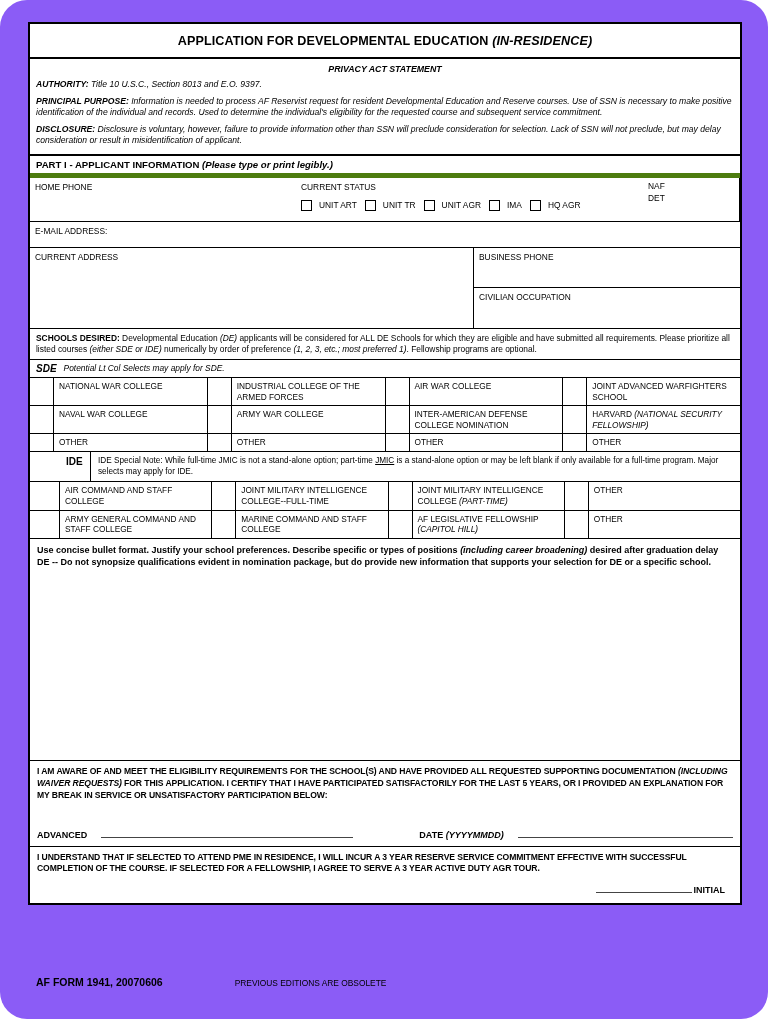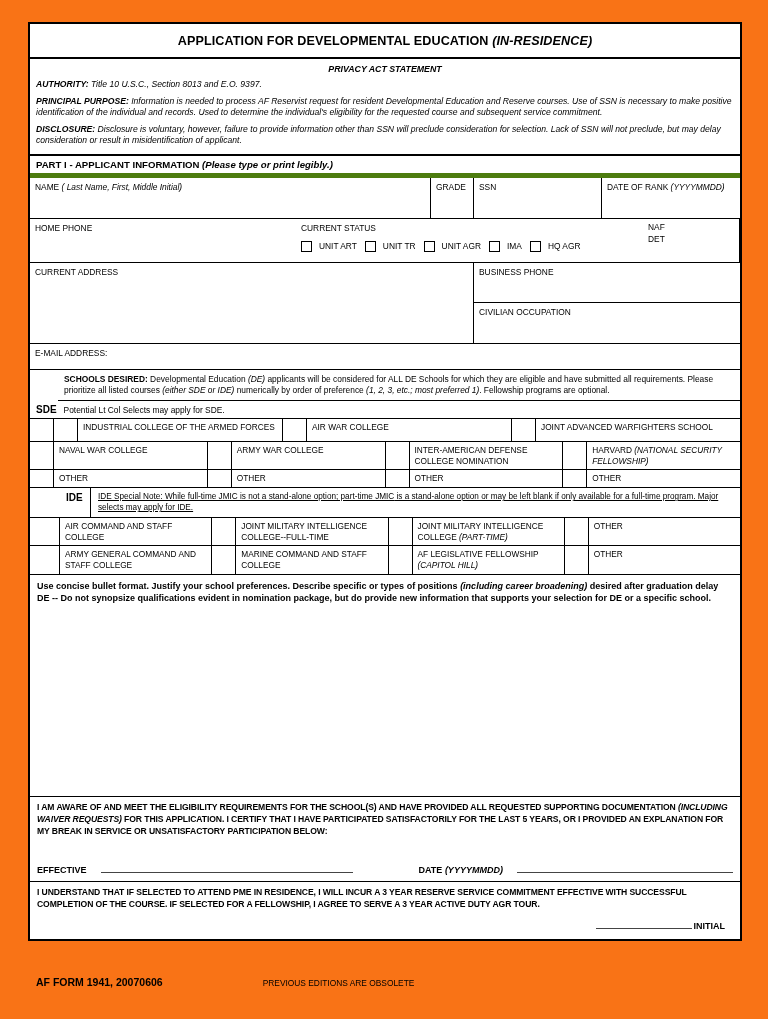--- a/index.html
+++ b/index.html
@@ -10,22 +10,23 @@
   body {
     font-family: "Liberation Sans", sans-serif;
     color: #000000;
     -webkit-font-smoothing: antialiased;
   }
   .page {
     position: relative;
     width: 768px;
     height: 1019px;
     margin: 0 auto;
-    background: #f97316;
-    box-sizing: border-box;
+    background: #8b5cf6;
+    box-sizing: border-box;
+    border-radius: 27px;
   }
   .form-frame {
     position: absolute;
     left: 28px;
     top: 22px;
     width: 714px;
     border: 2px solid #000;
     box-sizing: border-box;
     background: #fff;
   }
@@ -140,31 +141,31 @@
     font-size: 8.4px;
     line-height: 1.45;
   }
 
   
   .schools-note {
     font-size: 8.4px;
     line-height: 1.33;
     padding: 4px 6px 4px 6px;
     border-bottom: 1px solid #000;
-    margin-left: 28px;
   }
   .schools-note b { font-weight: bold; }
   .schools-note .ital { font-style: italic; }
 
   .tier-head {
     display: flex;
-    align-items: flex-end;
+    align-items: flex-start;
     font-size: 8.4px;
     padding: 3px 6px 3px 6px;
     border-bottom: 1px solid #000;
+    font-style: italic;
   }
   .tier-head .tier-tag {
     font-weight: bold;
     font-size: 10px;
     margin-right: 7px;
   }
 
   .ide-head {
     display: flex;
     border-bottom: 1px solid #000;
@@ -176,21 +177,20 @@
     font-size: 10px;
     padding: 4px 0 0 5px;
     box-sizing: border-box;
     margin-left: 31px;
   }
   .ide-note {
     flex: 1 1 auto;
     font-size: 8.2px;
     line-height: 1.34;
     padding: 4px 6px 3px 7px;
-    text-decoration: underline;
   }
   .ide-note u { text-decoration: underline; }
 
   
   .sgrid { width: 100%; }
   .sgrid .srow { display: flex; border-bottom: 1px solid #000; }
   .sgrid .srow.lastrow { border-bottom: none; }
   .pbox {
     flex: 0 0 24px;
     border-right: 1px solid #000;
@@ -289,21 +289,21 @@
   }
   .form-id {
     font-size: 10.5px;
     font-weight: bold;
     flex: 0 0 auto;
     margin-left: 8px;
   }
   .prev-ed {
     font-size: 8.4px;
     flex: 0 0 auto;
-    margin-left: 100px;
+    margin-left: 72px;
   }
 </style>
 </head>
 <body>
 
 <div class="page">
 
   <div class="form-frame">
 
     <div class="title-bar">
@@ -326,36 +326,20 @@
       <div class="pp">
         <b>DISCLOSURE:</b><span> Disclosure is voluntary, however, failure to provide information other than SSN will preclude consideration for selection. Lack of SSN will not preclude, but may delay consideration or result in misidentification of applicant.</span>
       </div>
     </div>
 
     <div class="sec-head">
       <span>PART I - APPLICANT INFORMATION</span>
       <span class="ital">(Please type or print legibly.)</span>
     </div>
 
-    <div class="row r-name bb">
-      <div class="fld c-name br">
-        <span>NAME</span>
-        <span class="ital">( Last Name, First, Middle Initial)</span>
-      </div>
-      <div class="fld c-grade br">
-        <span>GRADE</span>
-      </div>
-      <div class="fld c-ssn br">
-        <span>SSN</span>
-      </div>
-      <div class="fld c-dor">
-        <span>DATE OF RANK</span>
-        <span class="ital">(YYYYMMDD)</span>
-      </div>
-    </div>
 
     <div class="row r-status bb">
       <div class="fld c-home">
         <span>HOME PHONE</span>
       </div>
       <div class="fld c-status br">
         <span>CURRENT STATUS</span>
 
         <div class="cbrow">
           <span class="cbox"></span>
@@ -371,56 +355,57 @@
           <span class="cblabel">IMA</span>
 
           <span class="cbox"></span>
           <span class="cblabel last">HQ AGR</span>
         </div>
 
         <div class="nafdet">
           <div>NAF</div>
           <div>DET</div>
         </div>
+      </div>
+    </div>
+
+    <div class="row r-email bb">
+      <div class="fld" style="flex:1 1 auto;">
+        <span>E-MAIL ADDRESS:</span>
       </div>
     </div>
 
     <div class="row r-addr bb">
       <div class="fld c-addr br">
         <span>CURRENT ADDRESS</span>
       </div>
       <div class="c-right-stack">
         <div class="fld c-bus bb">
           <span>BUSINESS PHONE</span>
         </div>
         <div class="fld c-civ">
           <span>CIVILIAN OCCUPATION</span>
         </div>
       </div>
     </div>
 
-    <div class="row r-email bb">
-      <div class="fld" style="flex:1 1 auto;">
-        <span>E-MAIL ADDRESS:</span>
-      </div>
-    </div>
-
     <div class="schools-note">
       <b>SCHOOLS DESIRED:</b><span> Developmental Education </span><span class="ital">(DE)</span><span> applicants will be considered for ALL DE Schools for which they are eligible and have submitted all requirements. Please prioritize all listed courses </span><span class="ital">(either SDE or IDE)</span><span> numerically by order of preference </span><span class="ital">(1, 2, 3, etc.; most preferred 1)</span><span>. Fellowship programs are optional.</span>
     </div>
 
     <div class="tier-head">
       <span class="tier-tag">SDE</span>
       <span>Potential Lt Col Selects may apply for SDE.</span>
     </div>
 
     <div class="sgrid">
 
       <div class="srow">
         <div class="pbox"></div>
+        <div class="sname h-two">NATIONAL WAR COLLEGE</div>
         <div class="pbox"></div>
         <div class="sname h-two">INDUSTRIAL COLLEGE OF THE ARMED FORCES</div>
         <div class="pbox"></div>
         <div class="sname h-two">AIR WAR COLLEGE</div>
         <div class="pbox"></div>
         <div class="sname lastcol h-two">JOINT ADVANCED WARFIGHTERS SCHOOL</div>
       </div>
 
       <div class="srow">
         <div class="pbox"></div>
@@ -482,21 +467,21 @@
     </div>
     <div class="narrative-body"></div>
 
     <div class="cert">
       <div class="cert-text">
         <span>I AM AWARE OF AND MEET THE ELIGIBILITY REQUIREMENTS FOR THE SCHOOL(S) AND HAVE PROVIDED ALL REQUESTED SUPPORTING DOCUMENTATION </span><span class="ital">(INCLUDING WAIVER REQUESTS)</span><span> FOR THIS APPLICATION. I CERTIFY THAT I HAVE PARTICIPATED SATISFACTORILY FOR THE LAST 5 YEARS, OR I PROVIDED AN EXPLANATION FOR MY BREAK IN SERVICE OR UNSATISFACTORY PARTICIPATION BELOW:</span>
       </div>
     </div>
 
     <div class="sigrow">
-      <span class="sig-label">EFFECTIVE</span>
+      <span class="sig-label">ADVANCED</span>
       <span class="rule sig-rule"></span>
       <span class="date-label">
         <span>DATE</span>
         <span class="ital">(YYYYMMDD)</span>
       </span>
       <span class="rule date-rule"></span>
     </div>
 
     <div class="commit">
       <div class="commit-text">I UNDERSTAND THAT IF SELECTED TO ATTEND PME IN RESIDENCE, I WILL INCUR A 3 YEAR RESERVE SERVICE COMMITMENT EFFECTIVE WITH SUCCESSFUL COMPLETION OF THE COURSE. IF SELECTED FOR A FELLOWSHIP, I AGREE TO SERVE A 3 YEAR ACTIVE DUTY AGR TOUR.</div>

